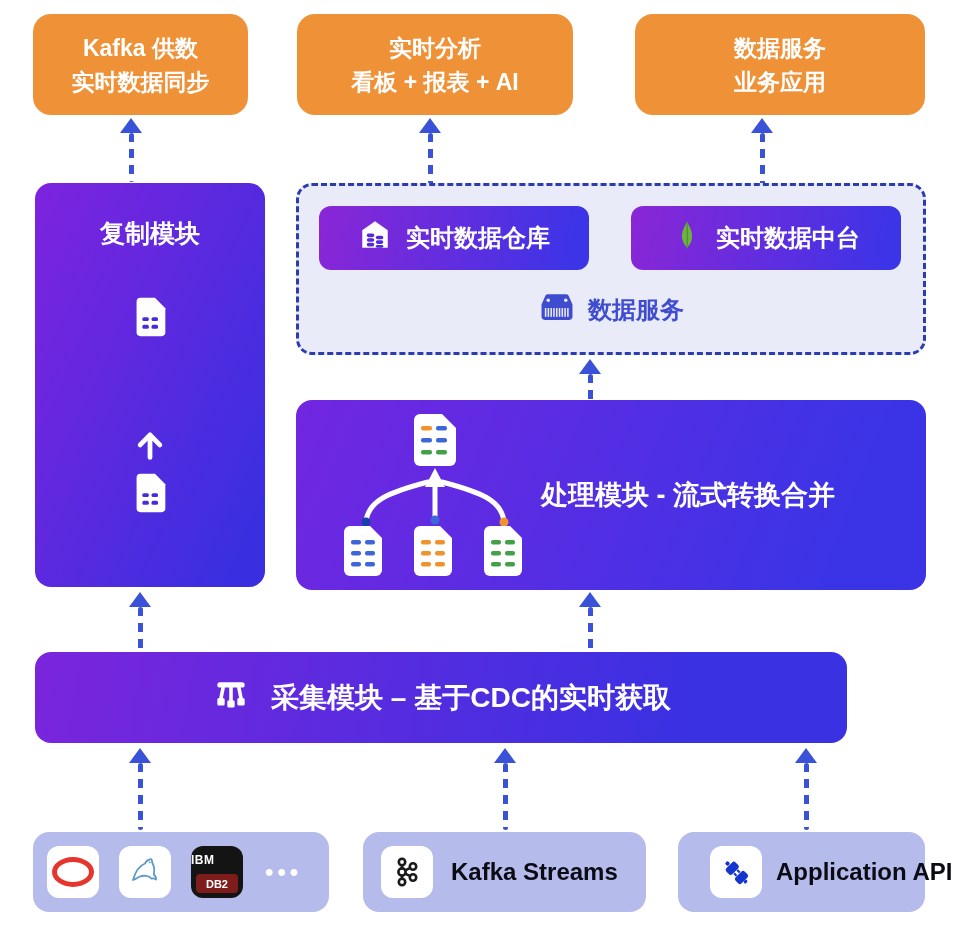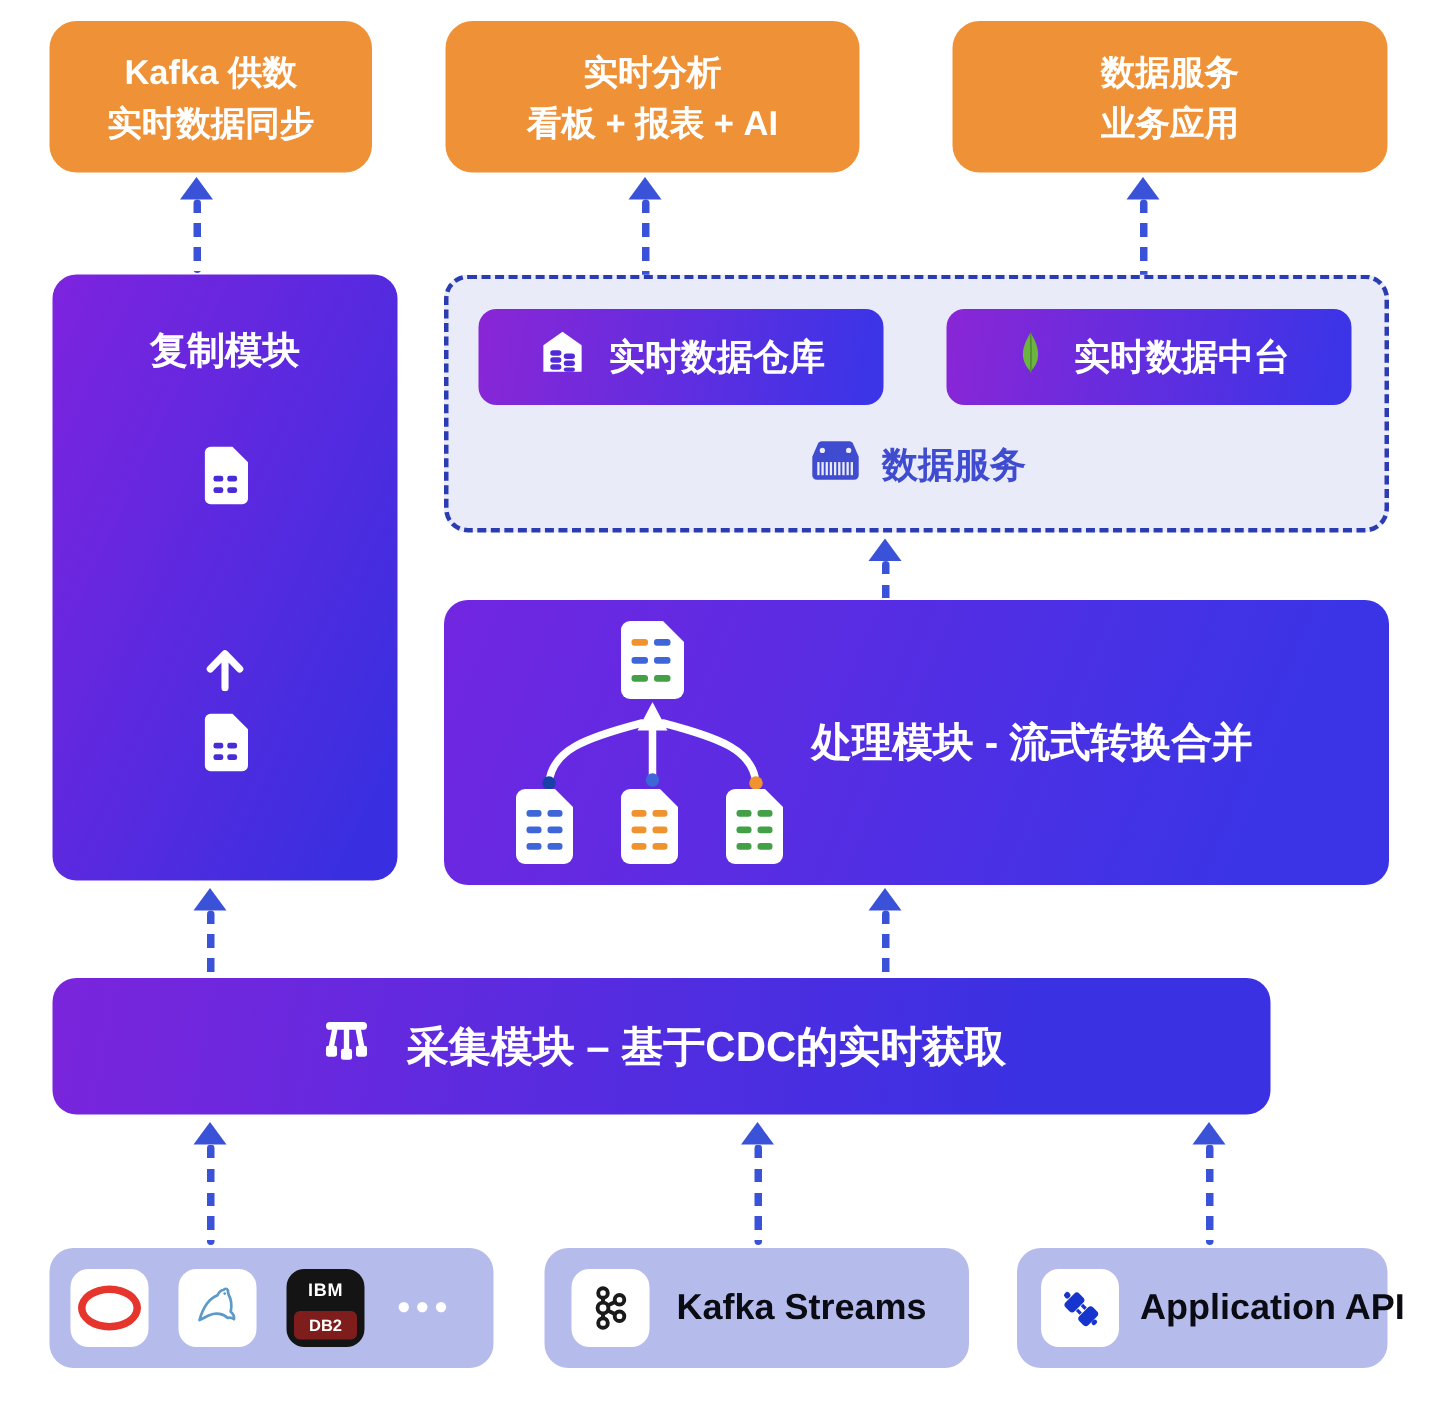--- a/index.html
+++ b/index.html
@@ -49,29 +49,29 @@
   .coll-box{position:absolute;left:35px;top:652px;width:812px;height:91px;border-radius:16px;
             background:linear-gradient(100deg,#7A25DC 0%,#3A31E2 80%);
             display:flex;align-items:center;justify-content:center;gap:20px;color:#fff;}
   .coll-title{font-size:28px;font-weight:700;}
 
   
   .src-box{position:absolute;top:832px;height:80px;background:#B5BCEC;border-radius:16px;
            display:flex;align-items:center;}
   .src-db{left:33px;width:296px;gap:20px;padding-left:14px;box-sizing:border-box;}
   .src-es{left:363px;width:283px;gap:18px;padding-left:18px;box-sizing:border-box;}
-  .src-api{left:678px;width:247px;gap:14px;padding-left:16px;box-sizing:border-box;}
+  .src-api{left:678px;width:247px;gap:14px;padding-left:32px;box-sizing:border-box;}
   .tile{width:52px;height:52px;background:#fff;border-radius:12px;flex:0 0 auto;
         display:flex;align-items:center;justify-content:center;}
   .src-label{font-size:24px;font-weight:700;color:#0b0b14;white-space:nowrap;}
   .dots{color:#fff;font-size:24px;font-weight:700;letter-spacing:4px;margin-left:2px;}
 
   .oracle-ring{width:32px;height:20px;border:5px solid #E5352C;border-radius:50%;}
   .db2{width:52px;height:52px;background:#141414;border-radius:12px;position:relative;
-       display:flex;justify-content:center;flex:0 0 auto;}
+       display:flex;justify-content:flex-start;flex:0 0 auto;}
   .db2-ibm{color:#fff;font-size:12px;font-weight:700;margin-top:7px;letter-spacing:.5px;}
   .db2-band{position:absolute;left:5px;right:5px;bottom:5px;height:19px;background:#7f1d1d;border-radius:4px;
             display:flex;align-items:center;justify-content:center;color:#fff;font-size:11px;font-weight:700;}
 </style>
 </head>
 <body>
 
 <div class="canvas">
 
   <div class="top-box" style="left:33px;width:215px;">

